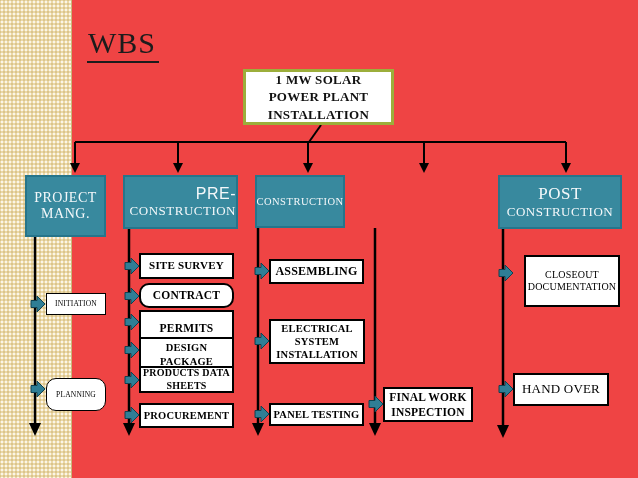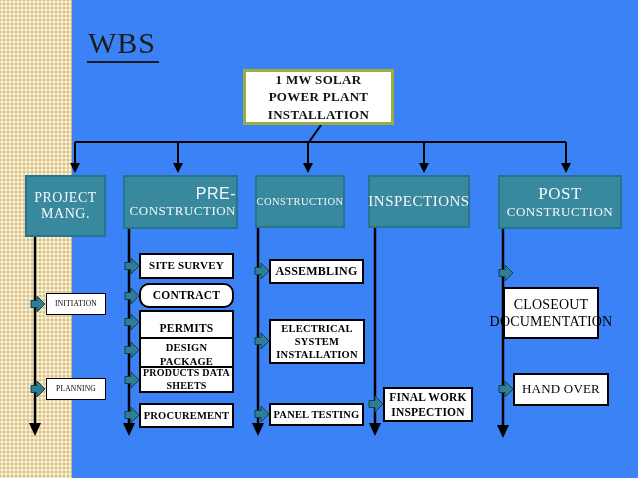--- a/index.html
+++ b/index.html
@@ -1,17 +1,17 @@
 <!DOCTYPE html>
 <html><head>
 <meta charset="utf-8">
 <style>
   html,body{margin:0;padding:0;background:#ffffff;}
   #canvas{
-    position:relative;width:638px;height:478px;background:#3b82f6;overflow:hidden;
+    position:relative;width:638px;height:478px;background:#ef4444;overflow:hidden;
     font-family:"Liberation Serif",serif;
   }
   
   .strip{
     position:absolute;left:0;top:0;width:71px;height:478px;
     background-color:#ecd9a7;
     background-image:
       radial-gradient(rgba(255,255,255,.75) 1px, transparent 1.3px),
       radial-gradient(rgba(203,178,122,.55) 1px, transparent 1.3px);
     background-size:4px 4px,4px 4px;
@@ -109,46 +109,43 @@
     <span class="l1" style="font-size:14px;">PROJECT</span>
     <span class="l2" style="font-size:14px;">MANG.</span>
   </div>
   <div class="box" style="left:123px;top:175px;width:115px;height:54px;align-items:flex-end;">
     <span class="l1" style="font-size:16px;font-family:'Liberation Sans',sans-serif;">PRE-</span>
     <span class="l2" style="font-size:13px;">CONSTRUCTION</span>
   </div>
   <div class="box" style="left:255px;top:175px;width:90px;height:53px;">
     <span class="l1" style="font-size:10.5px;">CONSTRUCTION</span>
   </div>
-  <div class="box" style="left:368px;top:175px;width:102px;height:53px;">
-    <span class="l1" style="font-size:15px;">INSPECTIONS</span>
-  </div>
   <div class="box" style="left:498px;top:175px;width:124px;height:54px;">
     <span class="l1" style="font-size:17px;">POST</span>
     <span class="l2" style="font-size:13px;">CONSTRUCTION</span>
   </div>
 
   <div class="sub" style="left:46px;top:293px;width:60px;height:22px;font-size:7.5px;border-width:1.5px;">INITIATION</div>
-  <div class="sub" style="left:46px;top:378px;width:60px;height:22px;font-size:7.5px;border-width:1.5px;">PLANNING</div>
+  <div class="sub" style="left:46px;top:378px;width:60px;height:33px;font-size:7.5px;border-width:1.5px;border-radius:10px;">PLANNING</div>
 
   <div class="sub bold" style="left:139px;top:253px;width:95px;height:26px;font-size:11px;">SITE SURVEY</div>
   <div class="sub bold" style="left:139px;top:283px;width:95px;height:25px;font-size:11.5px;border-radius:10px;">CONTRACT</div>
   <div class="sub bold" style="left:139px;top:310px;width:95px;height:36px;font-size:11.5px;">PERMITS</div>
   <div class="sub bold" style="left:139px;top:337px;width:95px;height:35px;font-size:10.5px;">DESIGN
 PACKAGE</div>
   <div class="sub bold" style="left:139px;top:366px;width:95px;height:27px;font-size:10px;">PRODUCTS DATA
 SHEETS</div>
   <div class="sub bold" style="left:139px;top:403px;width:95px;height:25px;font-size:10.5px;">PROCUREMENT</div>
 
   <div class="sub bold" style="left:269px;top:259px;width:95px;height:25px;font-size:12px;">ASSEMBLING</div>
   <div class="sub bold" style="left:269px;top:319px;width:96px;height:45px;font-size:10.5px;">ELECTRICAL
 SYSTEM
 INSTALLATION</div>
   <div class="sub bold" style="left:269px;top:403px;width:95px;height:23px;font-size:10.5px;">PANEL TESTING</div>
 
   <div class="sub bold" style="left:383px;top:387px;width:90px;height:35px;font-size:11.5px;border-width:2.5px;">FINAL WORK
 INSPECTION</div>
 
-  <div class="sub" style="left:503px;top:255px;width:96px;height:52px;font-size:14px;border-width:2.5px;margin-top:32px;">CLOSEOUT
+  <div class="sub" style="left:524px;top:255px;width:96px;height:52px;font-size:10px;border-width:2.5px;">CLOSEOUT
 DOCUMENTATION</div>
   <div class="sub" style="left:513px;top:373px;width:96px;height:33px;font-size:13px;border-width:2.5px;">HAND OVER</div>
 
 </div>
 
 </body></html>

